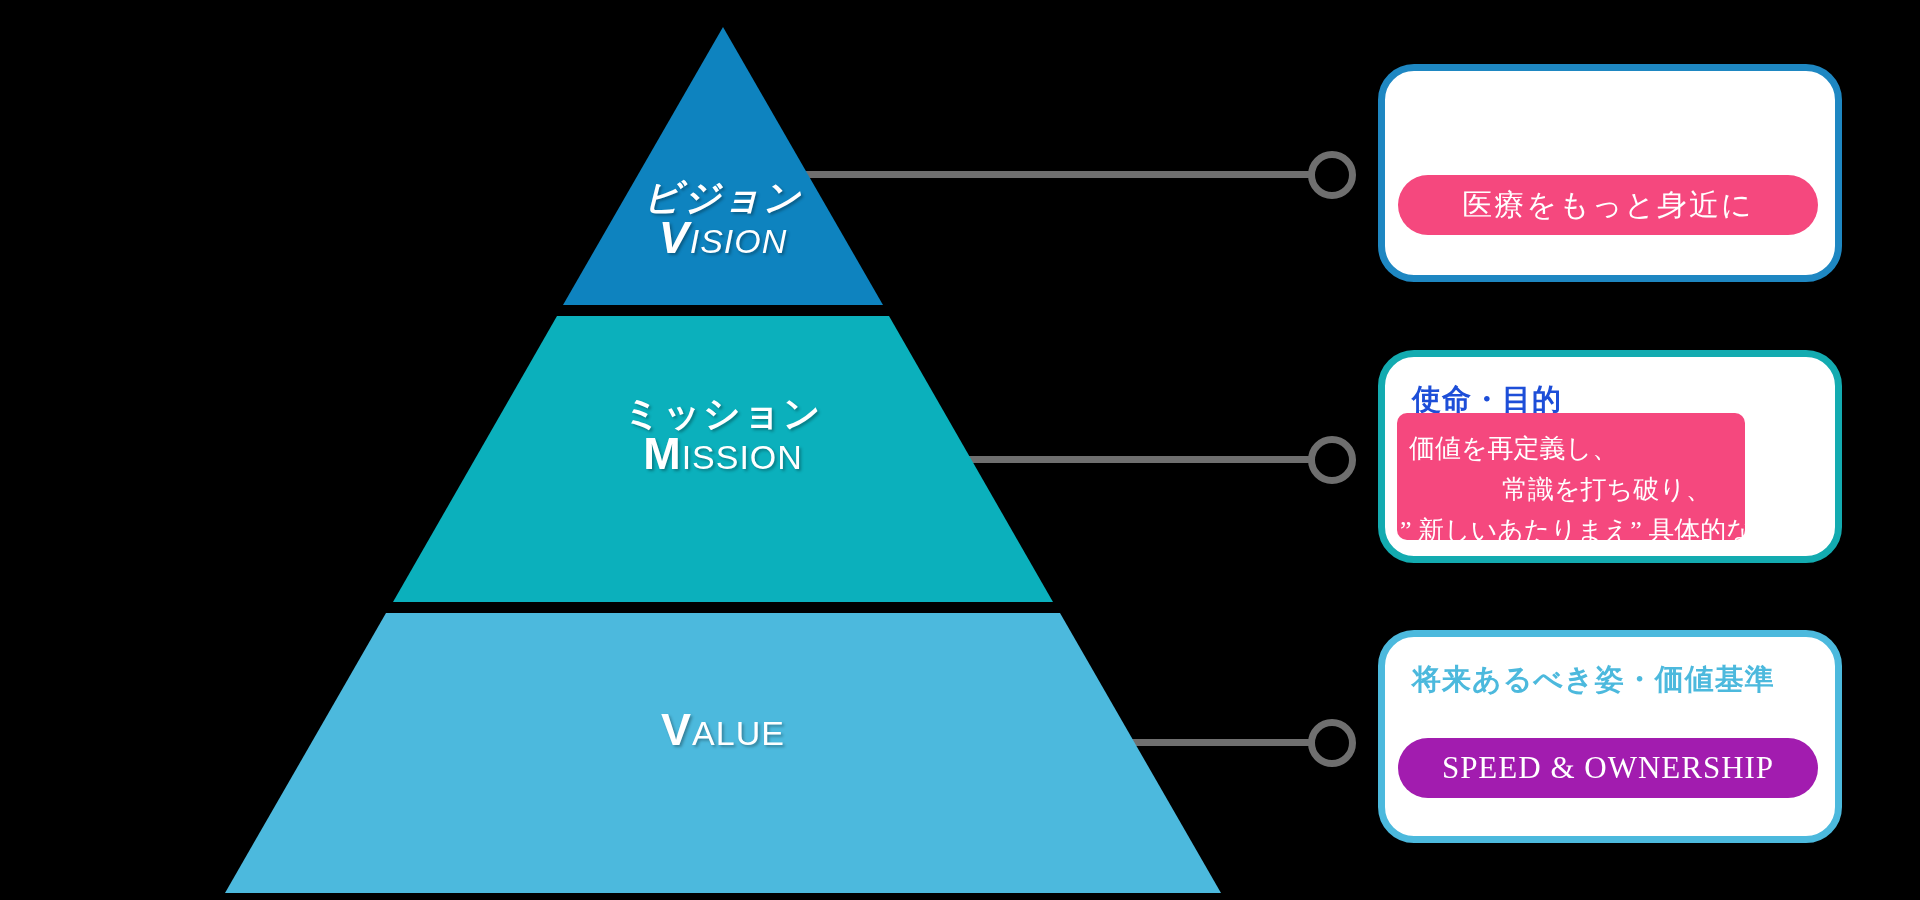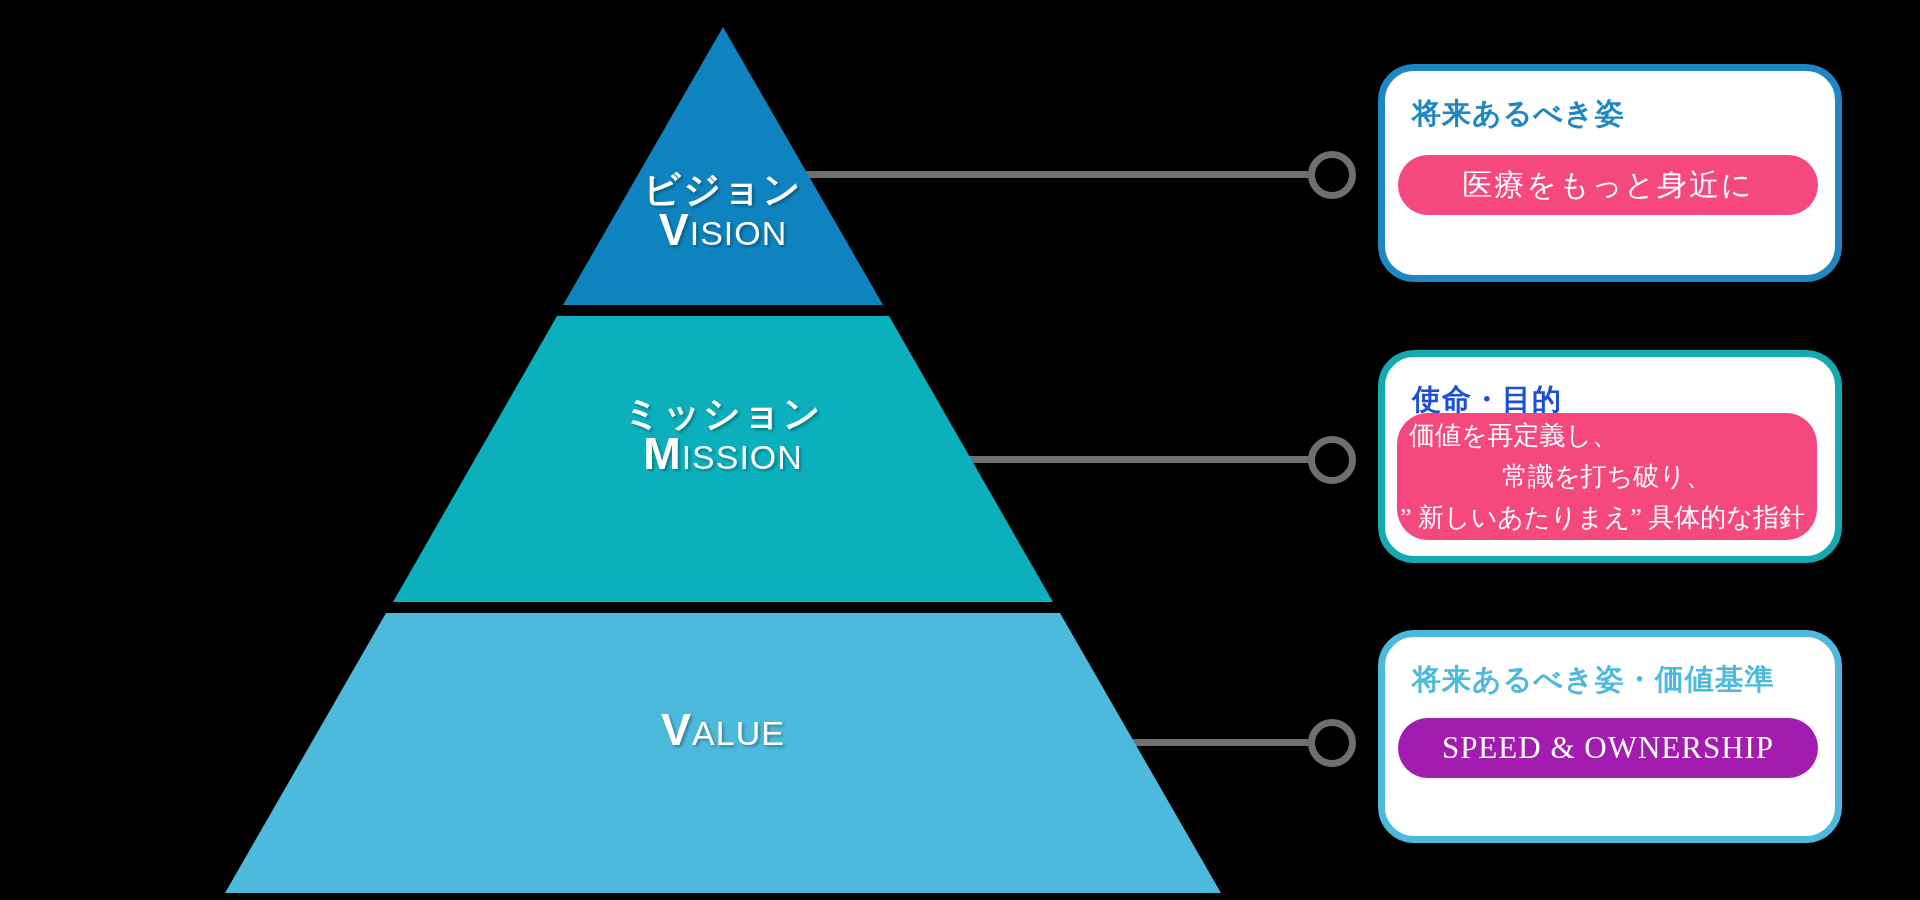--- a/index.html
+++ b/index.html
@@ -84,29 +84,30 @@
     left: 13px;
     width: 420px;
     height: 60px;
     border-radius: 30px;
     display: flex;
     align-items: center;
     justify-content: center;
     color: #ffffff;
     font-family: "Liberation Serif", "DejaVu Serif", serif;
     white-space: nowrap;
+    margin-top: 20px;
   }
   .pink-box {
     position: absolute;
     left: 12px;
-    width: 420px;
+    width: 348px;
     height: 127px;
-    border-radius: 31px;
+    border-radius: 10px;
     box-sizing: border-box;
-    padding-top: 2px;
+    padding-top: 15px;
     color: #ffffff;
     font-family: "Liberation Serif", "DejaVu Serif", serif;
     font-size: 26px;
     line-height: 41px;
   }
   .pink-box .bline { white-space: nowrap; }
   .pink-box .bline.i0 { padding-left: 12px; }
   .pink-box .bline.i1 { padding-left: 105px; }
   .pink-box .bline.i2 { padding-left: 3px; }
   .pill-text-1 { font-size: 30px; letter-spacing: 2px; }
@@ -125,36 +126,35 @@
 
   <div class="conn-line" style="left: 1125px; top: 739px; width: 187px; background: rgb(111, 111, 111);"></div>
   <div class="conn-ring" style="left: 1308px; top: 719px; border-color: rgb(111, 111, 111);"></div>
 
   <svg class="pyramid-svg" width="1920" height="900" viewBox="0 0 1920 900">
     <polygon points="723,27 563,305 883,305" fill="#0e83bf"></polygon>
     <polygon points="557,316 889,316 1053,602 393,602" fill="#0bb0bc"></polygon>
     <polygon points="386,613 1060,613 1221,893 225,893" fill="#4cb9dd"></polygon>
   </svg>
 
-  <div class="pyr-label" style="left:503px; top:168px;">
+  <div class="pyr-label" style="left:503px; top:176px;font-style:italic;">
     <div class="jp">ビジョン</div>
     <div class="en"><span class="initial">V</span><span>ISION</span></div>
   </div>
 
   <div class="pyr-label" style="left:503px; top:392px;">
     <div class="jp">ミッション</div>
     <div class="en"><span class="initial">M</span><span>ISSION</span></div>
   </div>
 
   <div class="pyr-label" style="left:503px; top:712px;">
     <div class="en"><span class="initial">V</span><span>ALUE</span></div>
   </div>
 
   <div class="card" style="top: 64px; height: 218px; border-color: rgb(30, 135, 194);">
-    <div class="card-title" style="color: rgb(30, 135, 194);">将来あるべき姿</div>
     <div class="pink-pill pill-text-1" style="top: 84px; background: rgb(245, 72, 126);">
       <span>医療をもっと身近に</span>
     </div>
   </div>
 
   <div class="card" style="top: 350px; height: 213px; border-color: rgb(19, 171, 176);">
     <div class="card-title" style="color: #1d4ed8;">使命・目的</div>
     <div class="pink-box" style="top: 56px; background: rgb(245, 72, 126);">
       <div class="bline i0">価値を再定義し、</div>
       <div class="bline i1">常識を打ち破り、</div>

